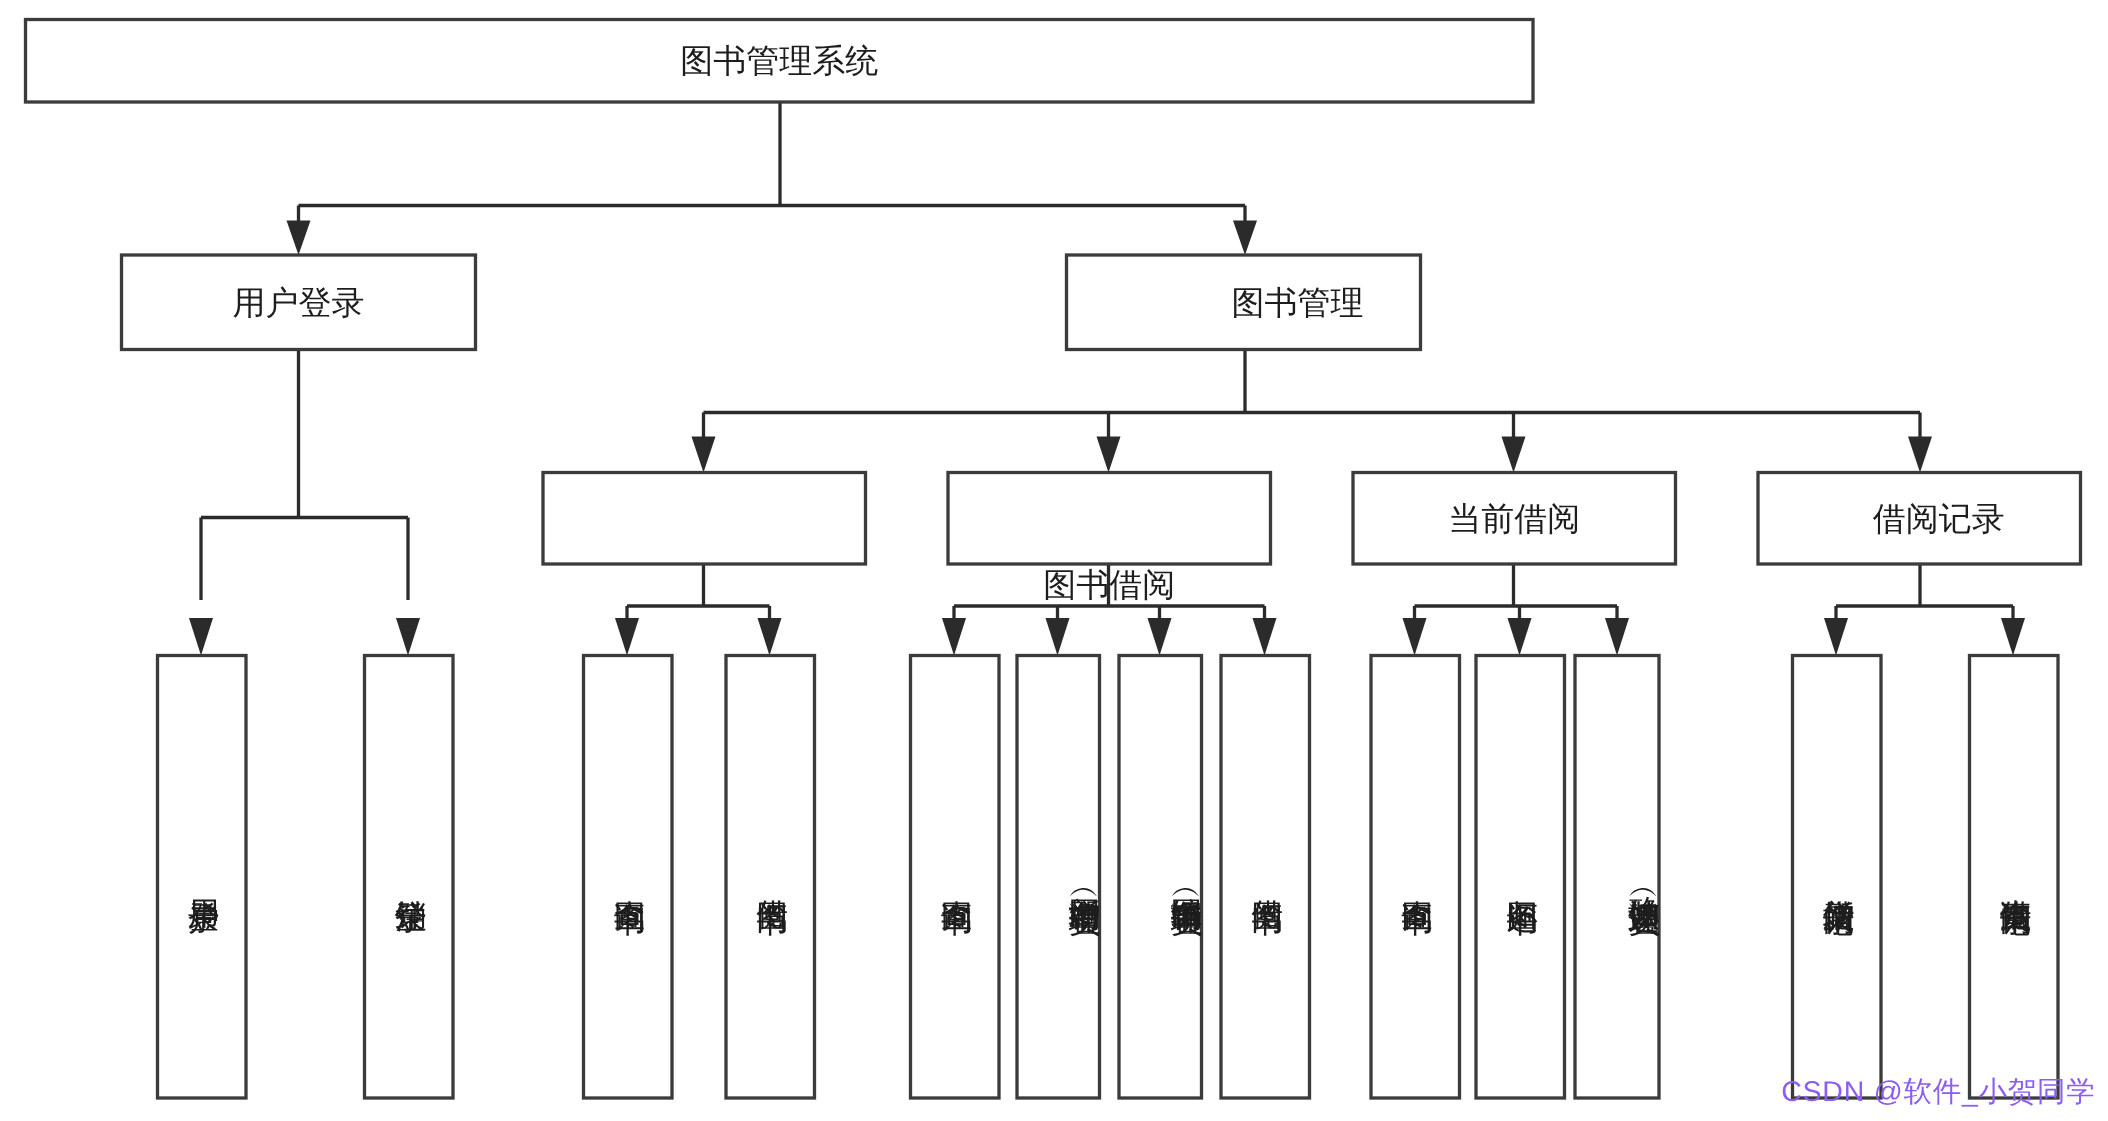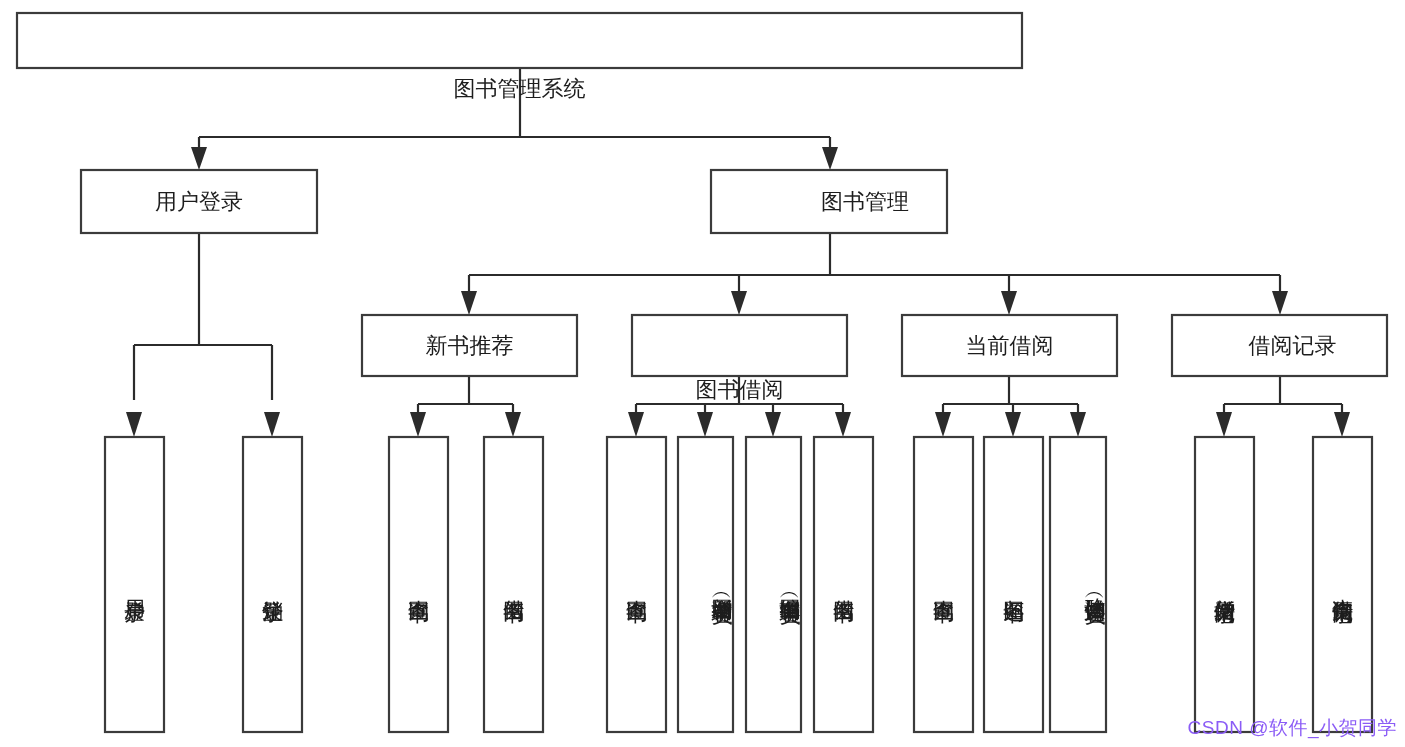--- a/index.html
+++ b/index.html
@@ -183,27 +183,26 @@
 
     <rect class="node-box" x="914" y="437" width="59" height="295"></rect>
     <rect class="node-box" x="984" y="437" width="59" height="295"></rect>
     <rect class="node-box" x="1050" y="437" width="56" height="295"></rect>
 
     <rect class="node-box" x="1195" y="437" width="59" height="295"></rect>
     <rect class="node-box" x="1313" y="437" width="59" height="295"></rect>
 
   </svg>
 
-  <div class="horiz-label" style="left:17px; top:13px; width:1005px; height:55px;margin-top:48px;">图书管理系统</div>
+  <div class="horiz-label" style="left:17px; top:13px; width:1005px; height:55px;">图书管理系统</div>
 
   <div class="horiz-label" style="left:81px; top:170px; width:236px; height:63px;">用户登录</div>
 
   <div class="horiz-label" style="left:711px; top:170px; width:236px; height:63px;padding-left:36px;">图书管理</div>
 
-  <div class="horiz-label" style="left:362px; top:315px; width:215px; height:61px;">新书推荐</div>
 
   <div class="horiz-label" style="left:632px; top:315px; width:215px; height:61px;margin-top:44px;">图书借阅</div>
 
   <div class="horiz-label" style="left:902px; top:315px; width:215px; height:61px;text-align:center;">当前借阅</div>
 
   <div class="horiz-label" style="left:1172px; top:315px; width:241px; height:61px;">借阅记录</div>
 
   <div class="vert-label" style="left:105px; top:437px; width:59px; height:295px;">用户登录</div>
 
   <div class="vert-label" style="left:243px; top:437px; width:59px; height:295px;">注销登录</div>

